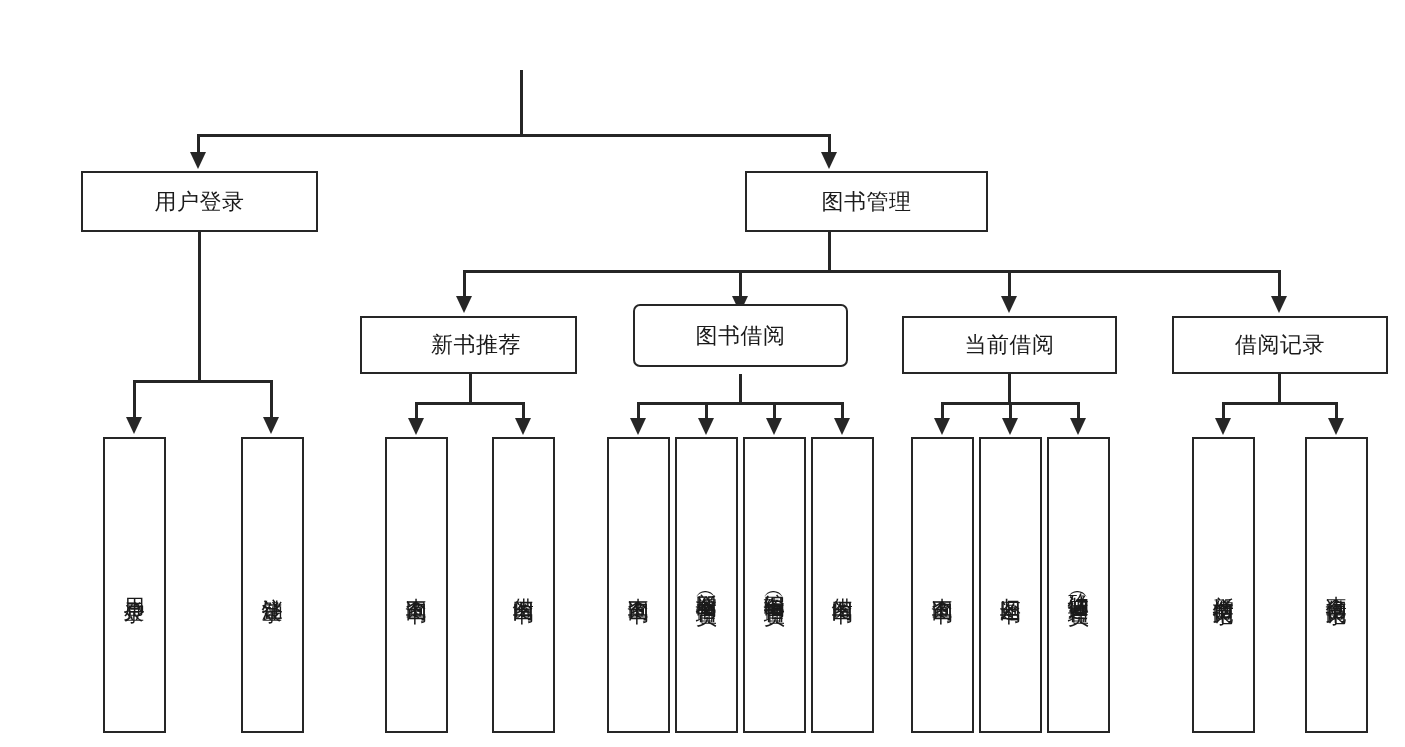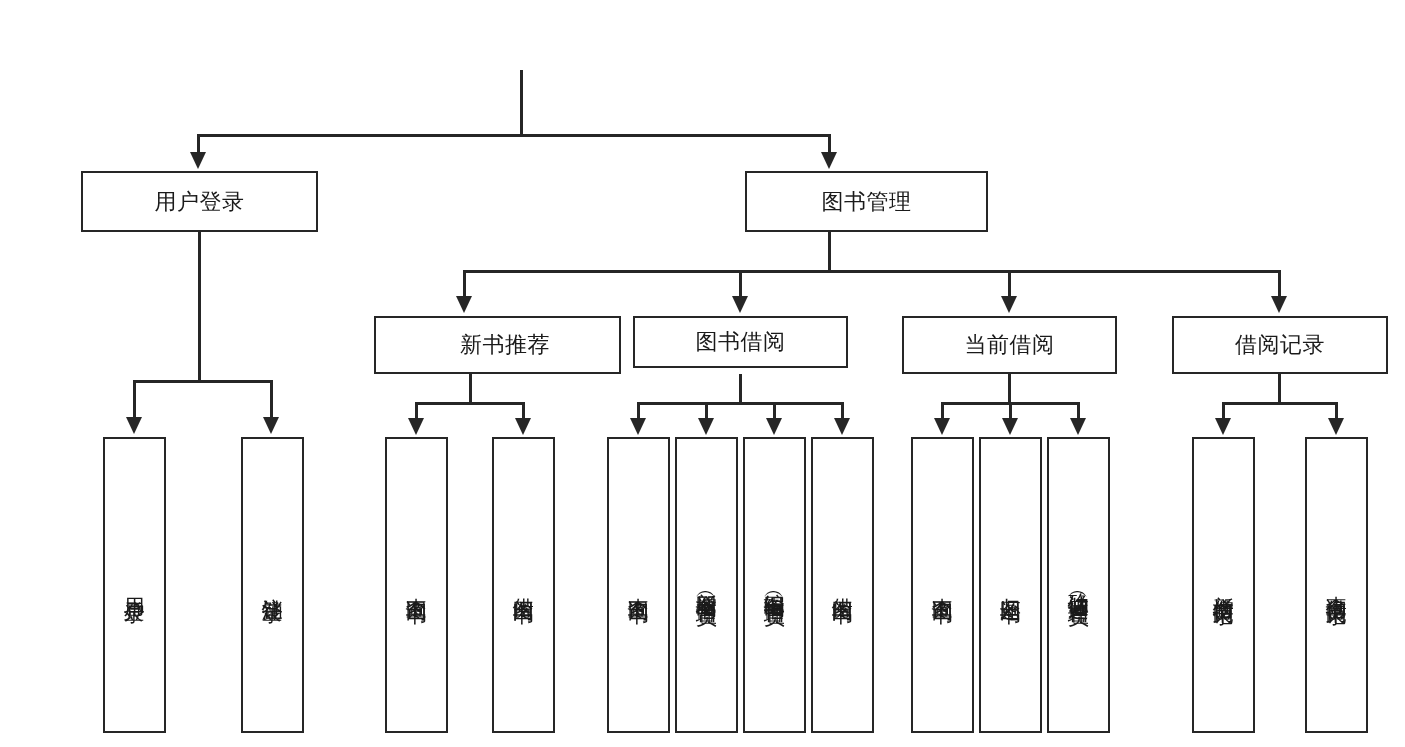--- a/index.html
+++ b/index.html
@@ -106,24 +106,24 @@
   <div class="conn hline" style="left:463px; top:270px; width:818px; height:2.5px;"></div>
   <div class="conn vline" style="left:463px; top:270px; width:2.5px; height:28px;"></div>
   <div class="arrow" style="left:456px; top:296px;"></div>
   <div class="conn vline" style="left:739px; top:270px; width:2.5px; height:28px;"></div>
   <div class="arrow" style="left:732px; top:296px;"></div>
   <div class="conn vline" style="left:1008px; top:270px; width:2.5px; height:28px;"></div>
   <div class="arrow" style="left:1001px; top:296px;"></div>
   <div class="conn vline" style="left:1278px; top:270px; width:2.5px; height:28px;"></div>
   <div class="arrow" style="left:1271px; top:296px;"></div>
 
-  <div class="node" style="left:374px; top:316px; width:247px; height:58px;padding-left:15px;">
+  <div class="node" style="left:360px; top:316px; width:217px; height:58px;padding-left:15px;">
     <span class="lbl">新书推荐</span>
   </div>
-  <div class="node" style="left:633px; top:316px; width:215px; height:52px;">
+  <div class="node" style="left:633px; top:304px; width:215px; height:63px;border-radius:7px;">
     <span class="lbl">图书借阅</span>
   </div>
   <div class="node" style="left:902px; top:316px; width:215px; height:58px;">
     <span class="lbl">当前借阅</span>
   </div>
   <div class="node" style="left:1172px; top:316px; width:216px; height:58px;">
     <span class="lbl">借阅记录</span>
   </div>
 
   <div class="conn vline" style="left:469px; top:374px; width:2.5px; height:30px;"></div>

